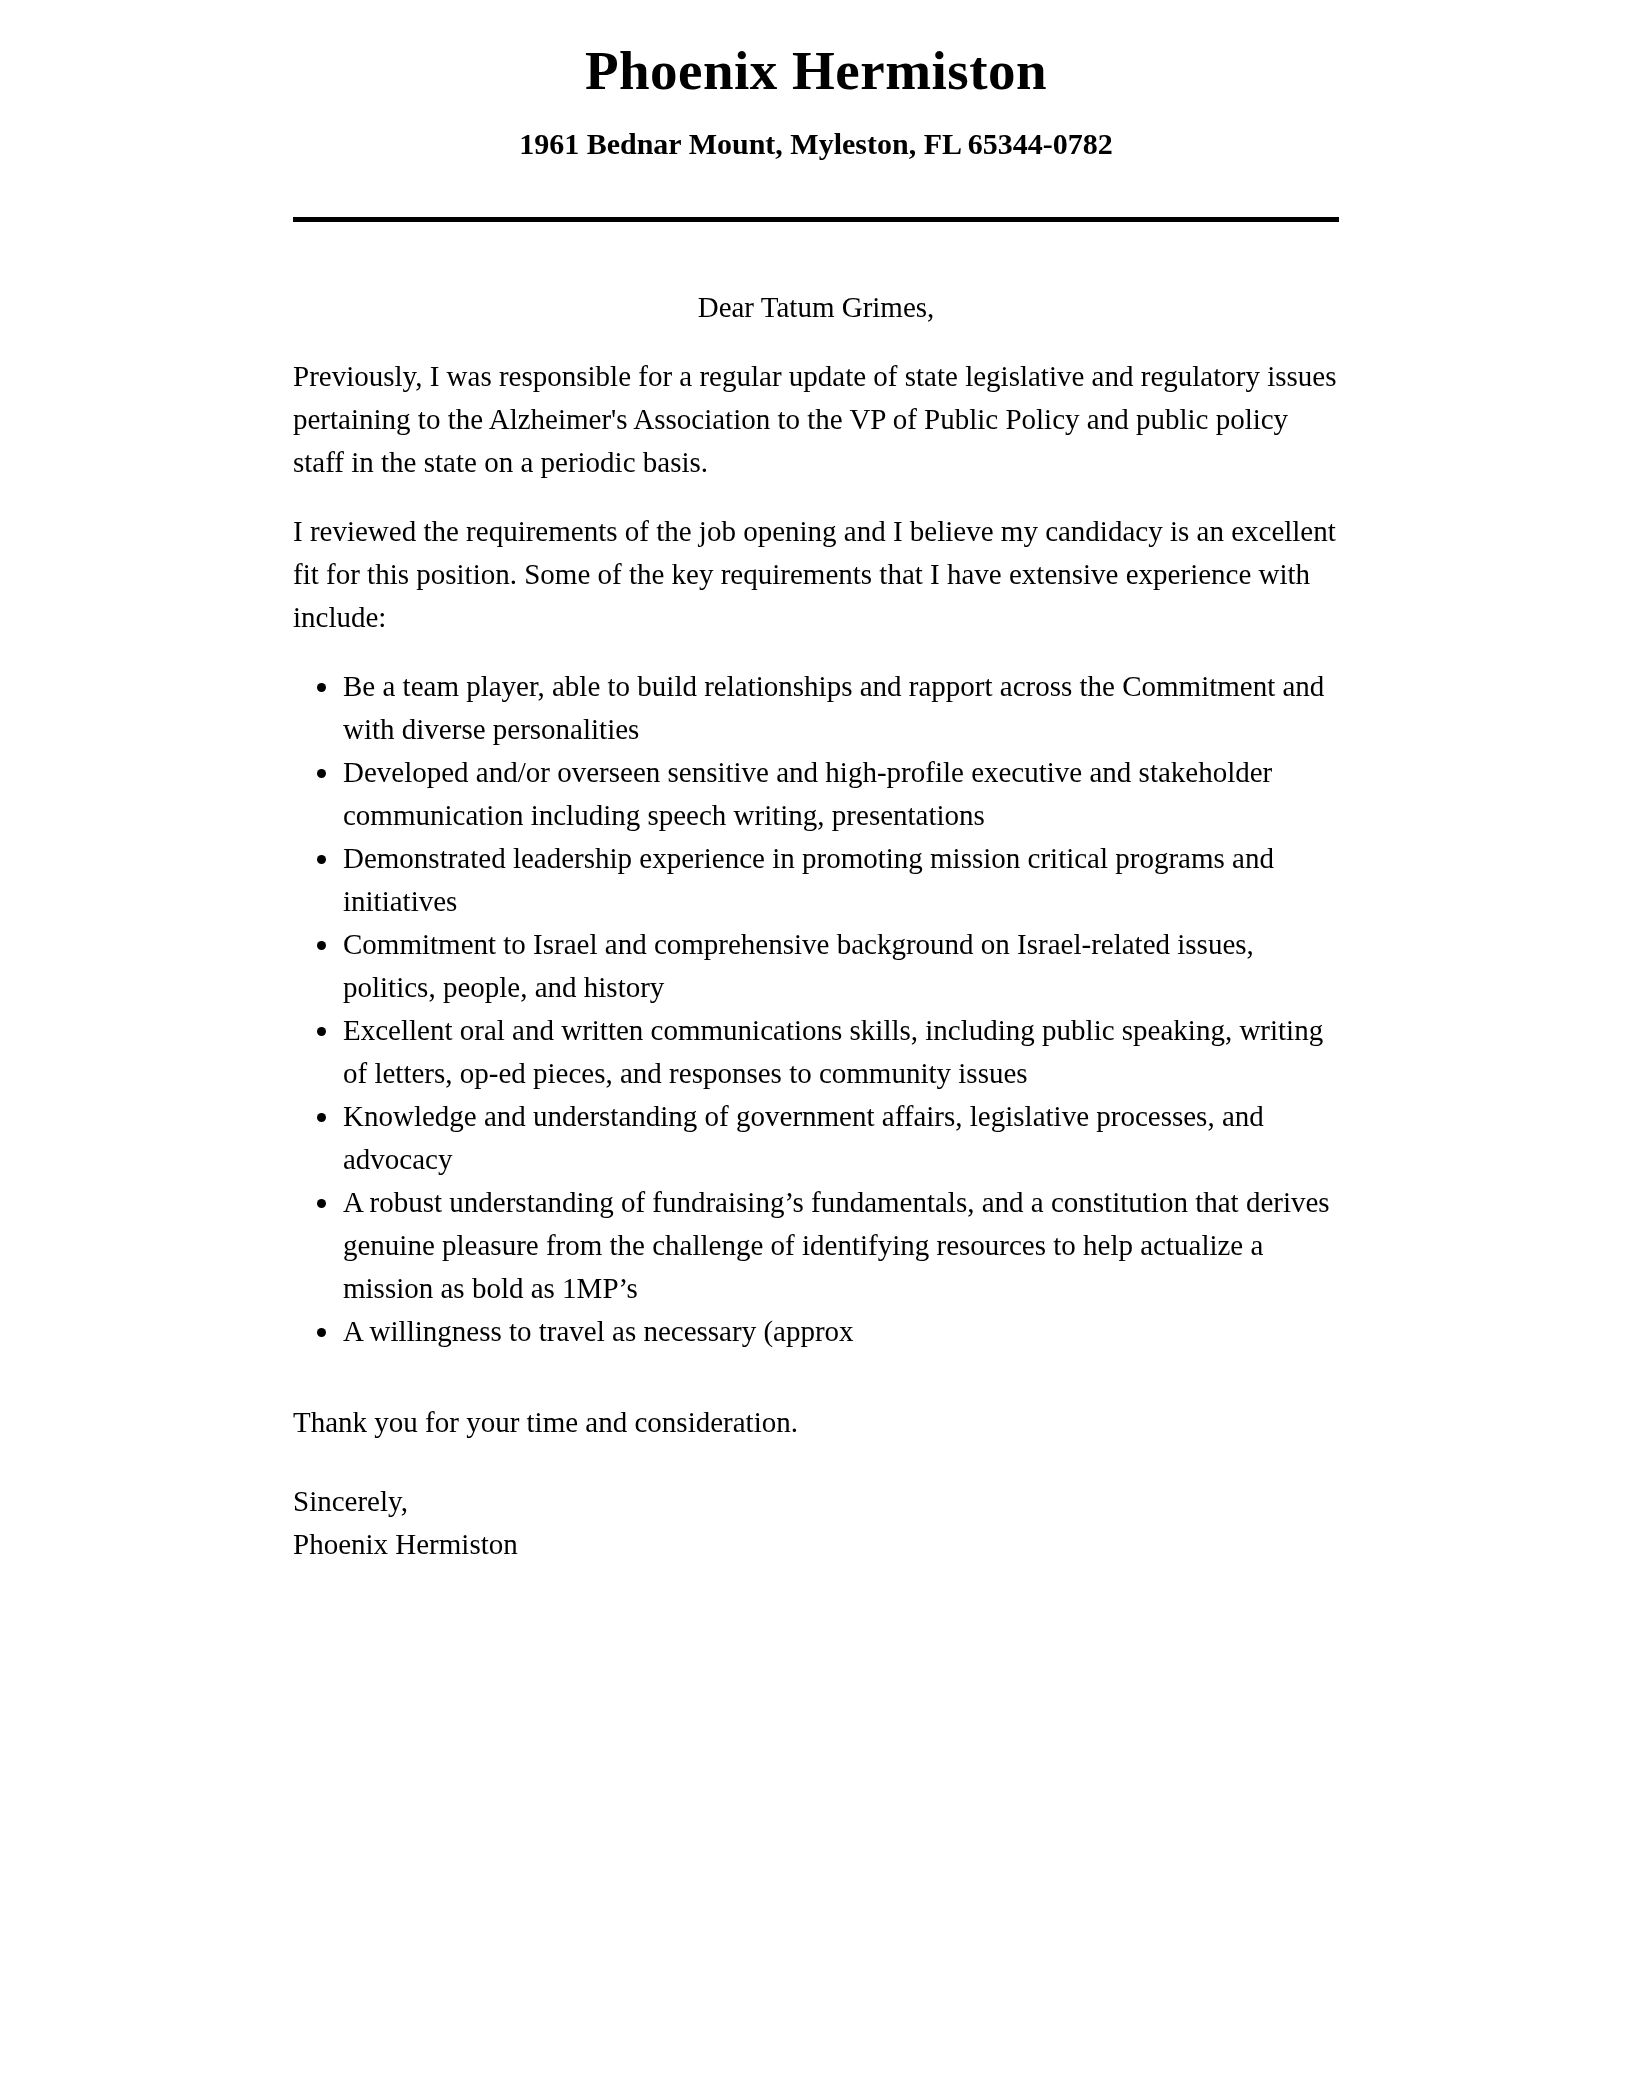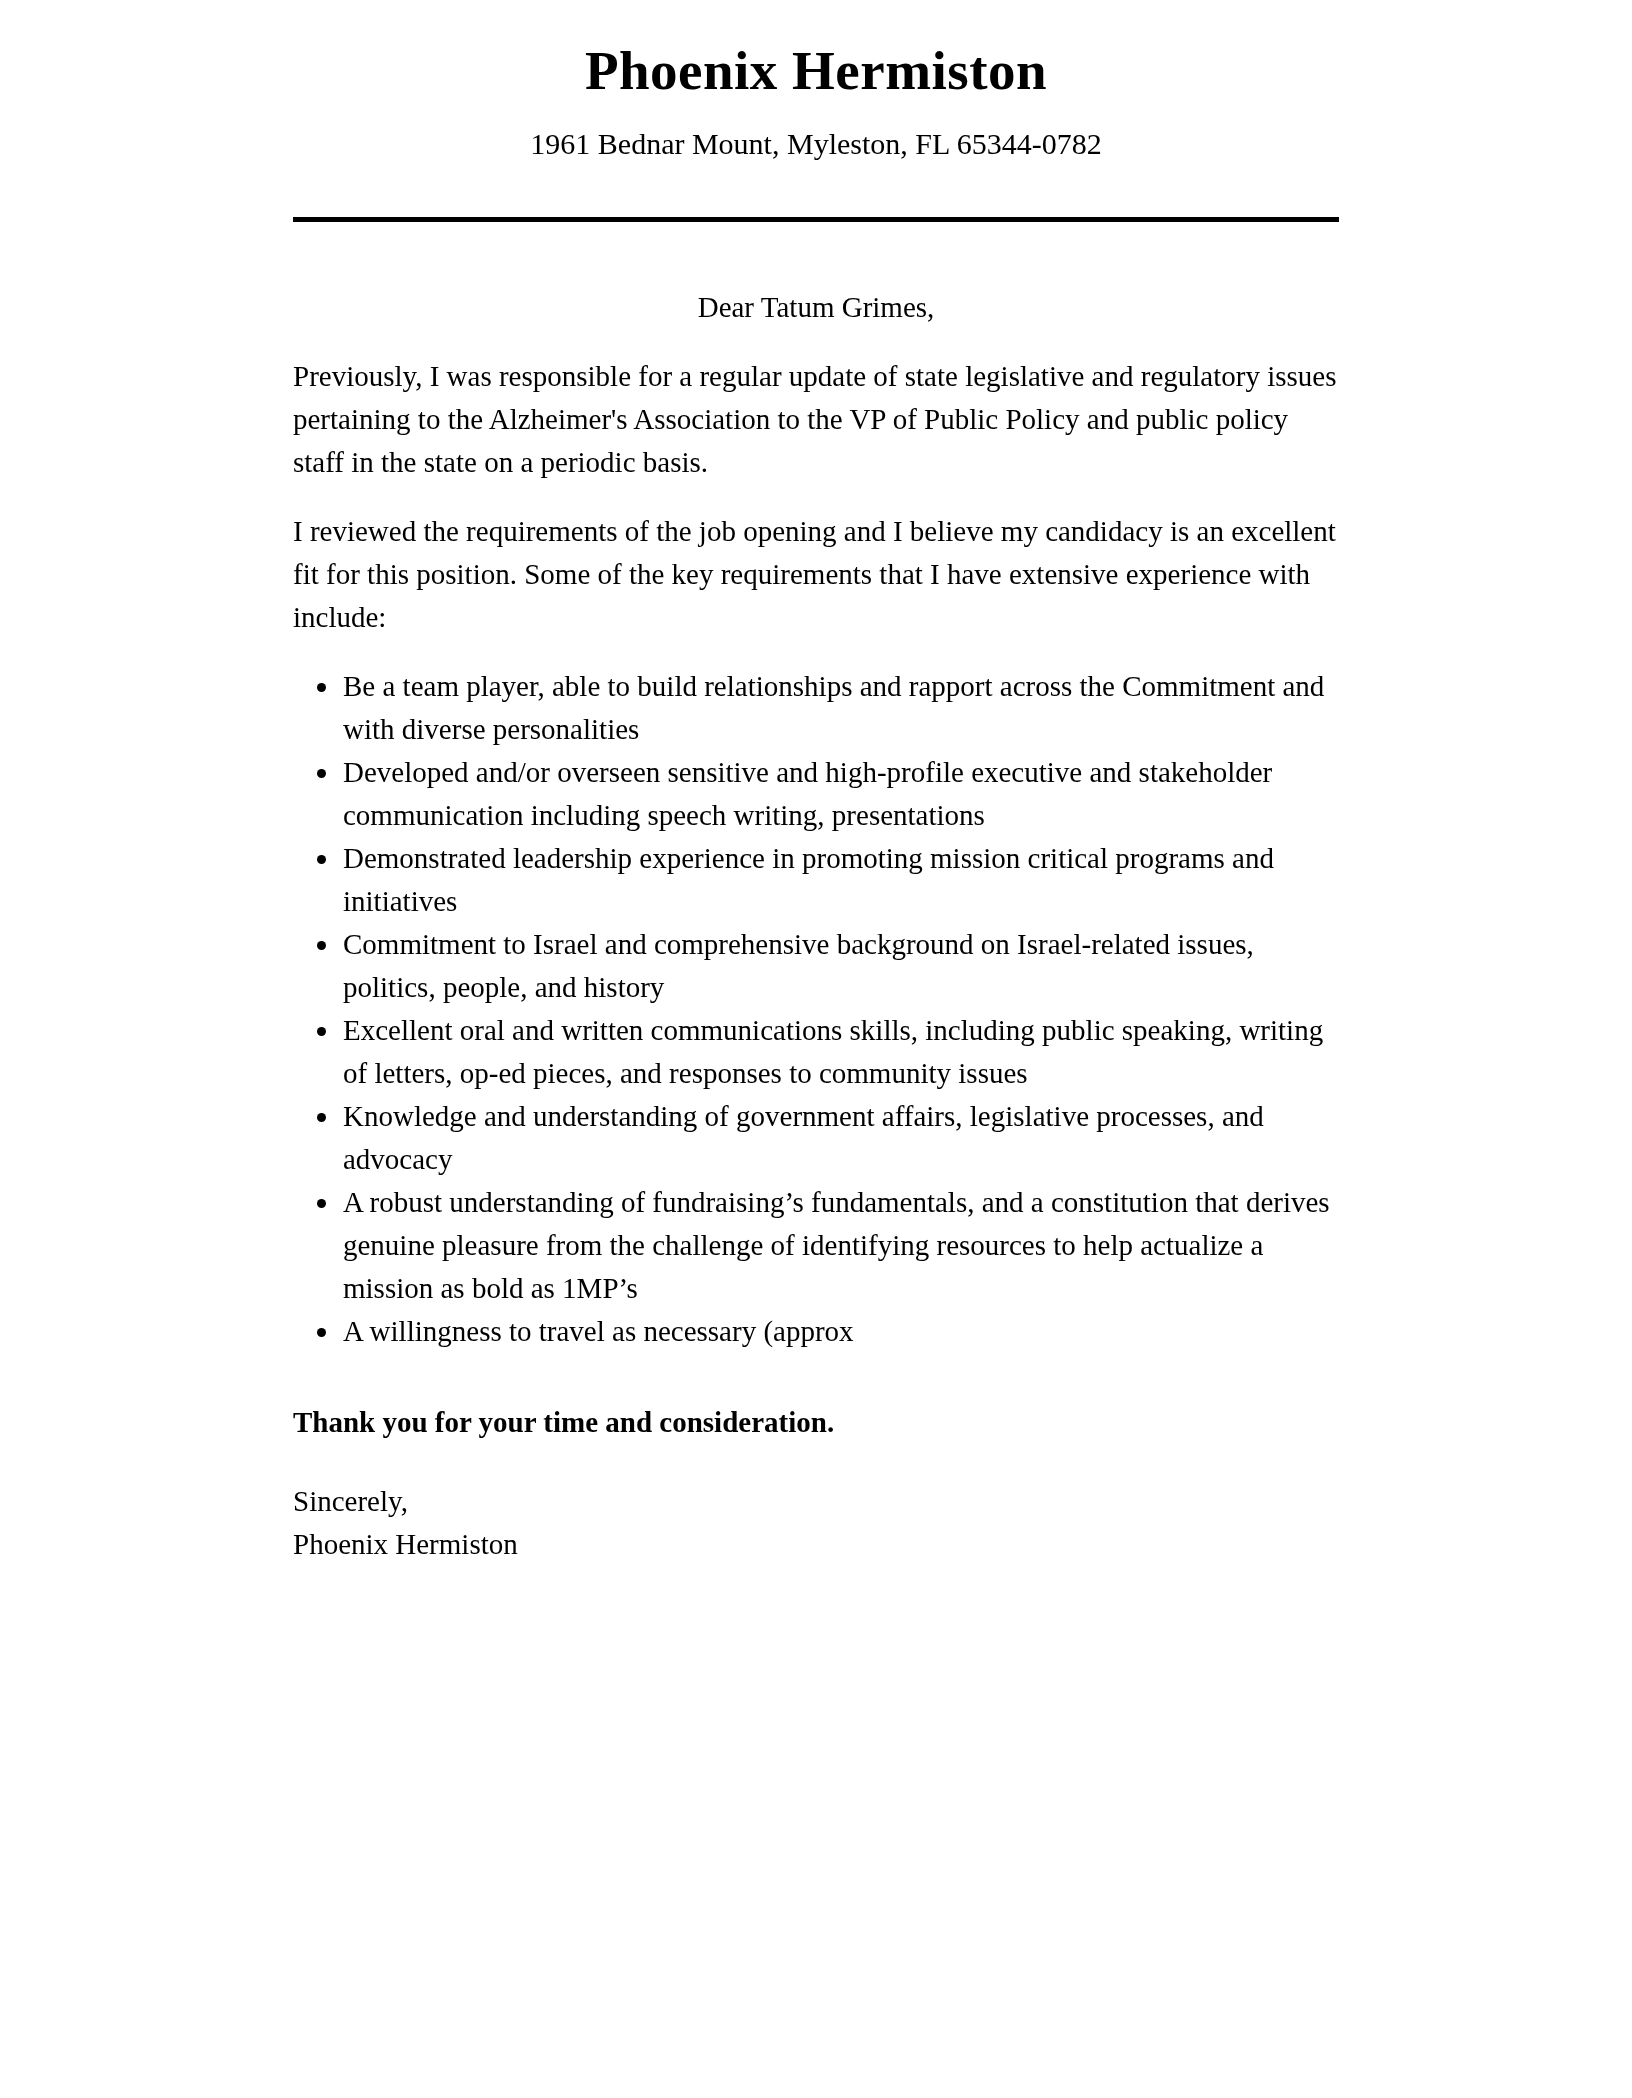--- a/index.html
+++ b/index.html
@@ -24,21 +24,21 @@
   .sender-name {
     margin: 0;
     font-size: 55px;
     font-weight: bold;
     line-height: 1.2;
     letter-spacing: 0.5px;
   }
   .sender-address {
     margin-top: 22px;
     font-size: 30px;
-    font-weight: normal;
+    font-weight: bold;
     line-height: 1.2;
   }
   .header-divider {
     border: none;
     border-top: 5px solid #000000;
     margin: 55px 0 0 0;
   }
   .letter-body {
     font-size: 29px;
     line-height: 43px;
@@ -54,21 +54,21 @@
   .requirements-list {
     margin: 26px 0;
     padding-left: 48px;
   }
   .requirements-list li {
     margin: 0;
     padding-left: 2px;
   }
   .closing {
     margin: 48px 0 36px 0;
-    font-weight: bold;
+    font-weight: normal;
   }
   .signoff {
     margin: 28px 0 0 0;
   }
 </style>
 </head>
 <body>
 
 <div class="page">
 

